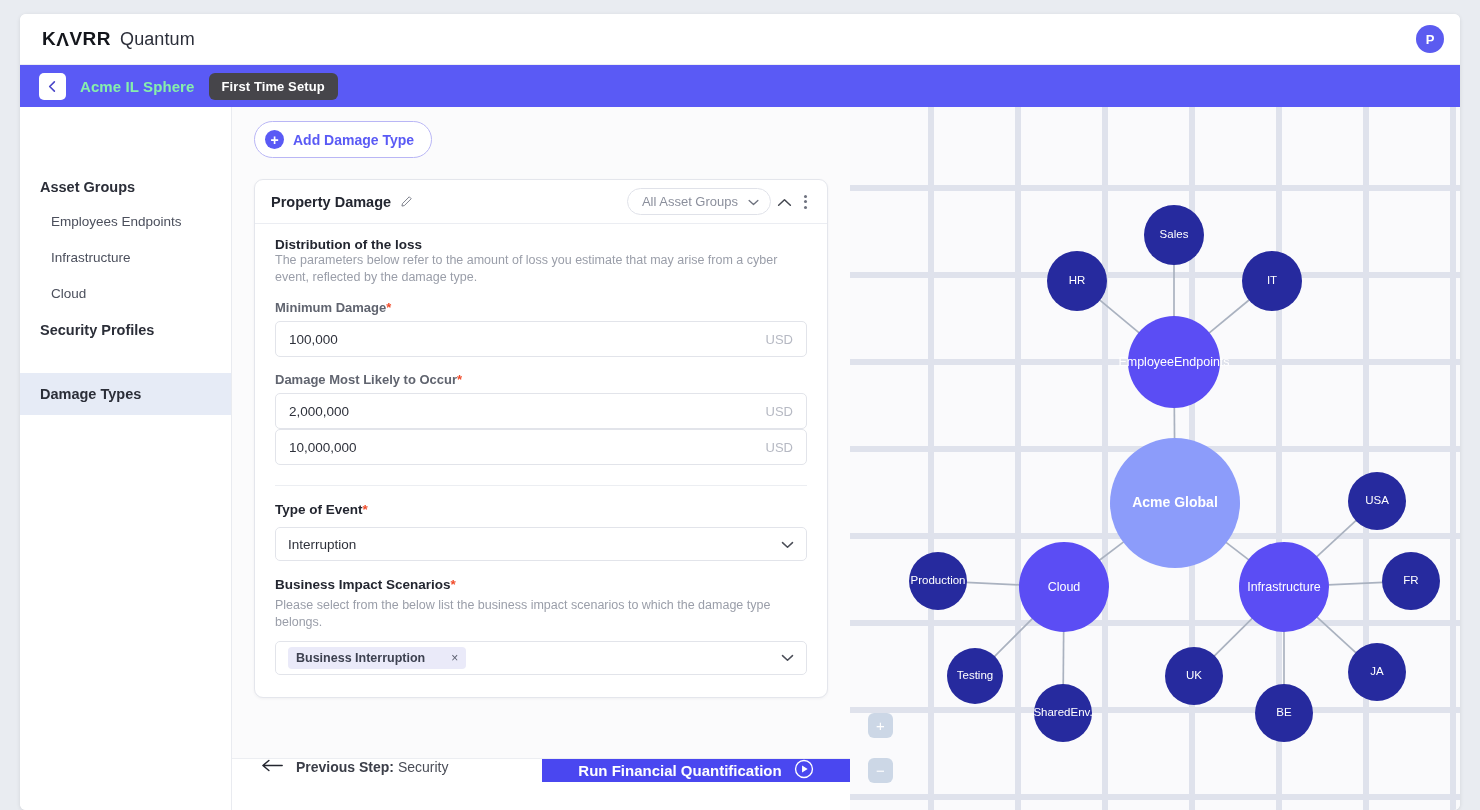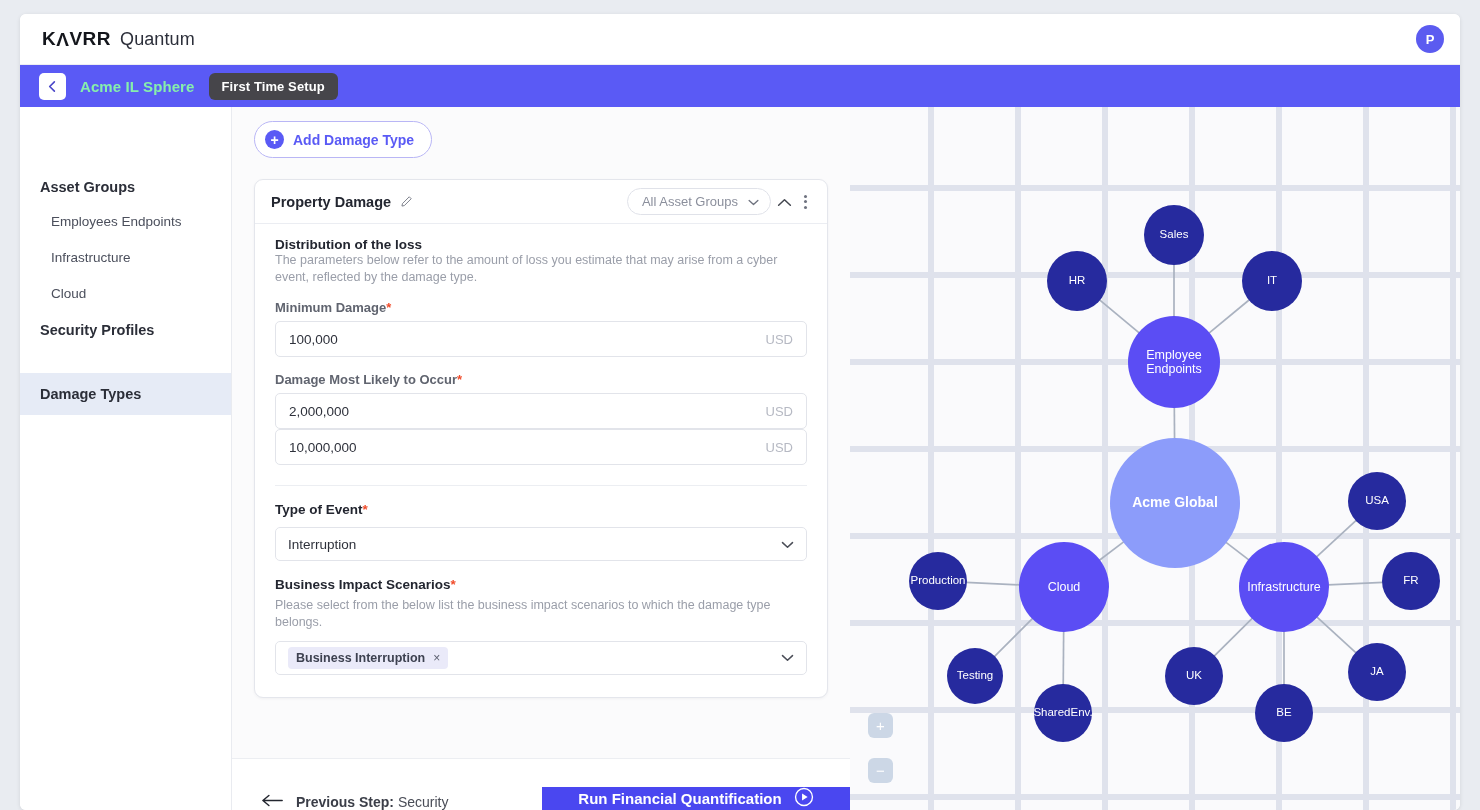--- a/index.html
+++ b/index.html
@@ -139,31 +139,31 @@
   .divider { height: 1px; background: #eceef2; margin: 20px 0 0 0; }
   .blk-title { font-size: 13.5px; font-weight: bold; color: #232630; margin-top: 16px; }
   .blk-desc { font-size: 12.5px; color: #9a9ea9; line-height: 1.33; margin-top: 5px; }
   .select-box {
     margin-top: 10px; height: 34px; border: 1px solid #e2e4ea; border-radius: 5px;
     display: flex; align-items: center; padding: 0 12px;
     font-size: 13.5px; color: #2e313b; background: #fff; cursor: pointer;
   }
   .select-box .chev { margin-left: auto; }
   .chip {
-    display: inline-flex; align-items: center; gap: 8px;
+    display: inline-flex; align-items: center; gap: 26px;
     background: #eaeaf9; border-radius: 4px; padding: 4px 8px;
     font-size: 12.5px; font-weight: bold; color: #3d4150;
   }
   .chip .x { color: #5c6070; font-size: 12px; cursor: pointer; font-weight: normal; }
 
   
   .footer {
     position: absolute; left: 212px; bottom: 0; width: 618px; height: 52px;
     background: #fff; border-top: 1px solid #eceef2;
-    display: flex; align-items: flex-end;
+    display: flex; align-items: flex-start;
   }
   .prev-step {
     flex: 1; display: flex; align-items: center; gap: 12px; padding-left: 30px;
     font-size: 14px; color: #3b3e48; cursor: pointer;
   }
   .prev-step b { font-weight: bold; }
   .prev-step .lbl-val { color: #4a4d57; }
   .run-btn {
     width: 308px; background: #4a47f0; color: #fff;
     display: flex; align-items: center; justify-content: center; gap: 12px;
@@ -357,21 +357,21 @@
         <line x1="466.3047038707716" y1="450.12683297971654" x2="506.4424611731453" y2="413.01019719472583" stroke="#aab2c0" stroke-width="1.7"></line>
         <line x1="477.9509779496215" y1="477.92357584489974" x2="533.0311958502408" y2="475.3213608259729" stroke="#aab2c0" stroke-width="1.7"></line>
         <line x1="466.47823628490937" y1="509.68440950771287" x2="506.33203145505763" y2="546.1099212223645" stroke="#aab2c0" stroke-width="1.7"></line>
         <line x1="434" y1="524" x2="434" y2="578" stroke="#aab2c0" stroke-width="1.7"></line>
         <line x1="402.7139758851927" y1="510.9384016246428" x2="363.9092880730592" y2="549.3119262388637" stroke="#aab2c0" stroke-width="1.7"></line>
       </svg>
     <div id="graph-nodes">
         <div class="node root" style="left: 260px; top: 331px; width: 130px; height: 130px;">
           <div>Acme Global</div>
         </div>
-        <div class="node group" style="left: 278px; top: 209px; width: 92px; height: 92px; flex-direction: column;">
+        <div class="node group" style="left: 278px; top: 209px; width: 92px; height: 92px;">
           <div>Employee</div>
           <div>Endpoints</div>
         </div>
         <div class="node group" style="left: 169px; top: 435px; width: 90px; height: 90px;">
           <div>Cloud</div>
         </div>
         <div class="node group" style="left: 389px; top: 435px; width: 90px; height: 90px;">
           <div>Infrastructure</div>
         </div>
         <div class="node leaf" style="left: 294px; top: 98px; width: 60px; height: 60px;">

